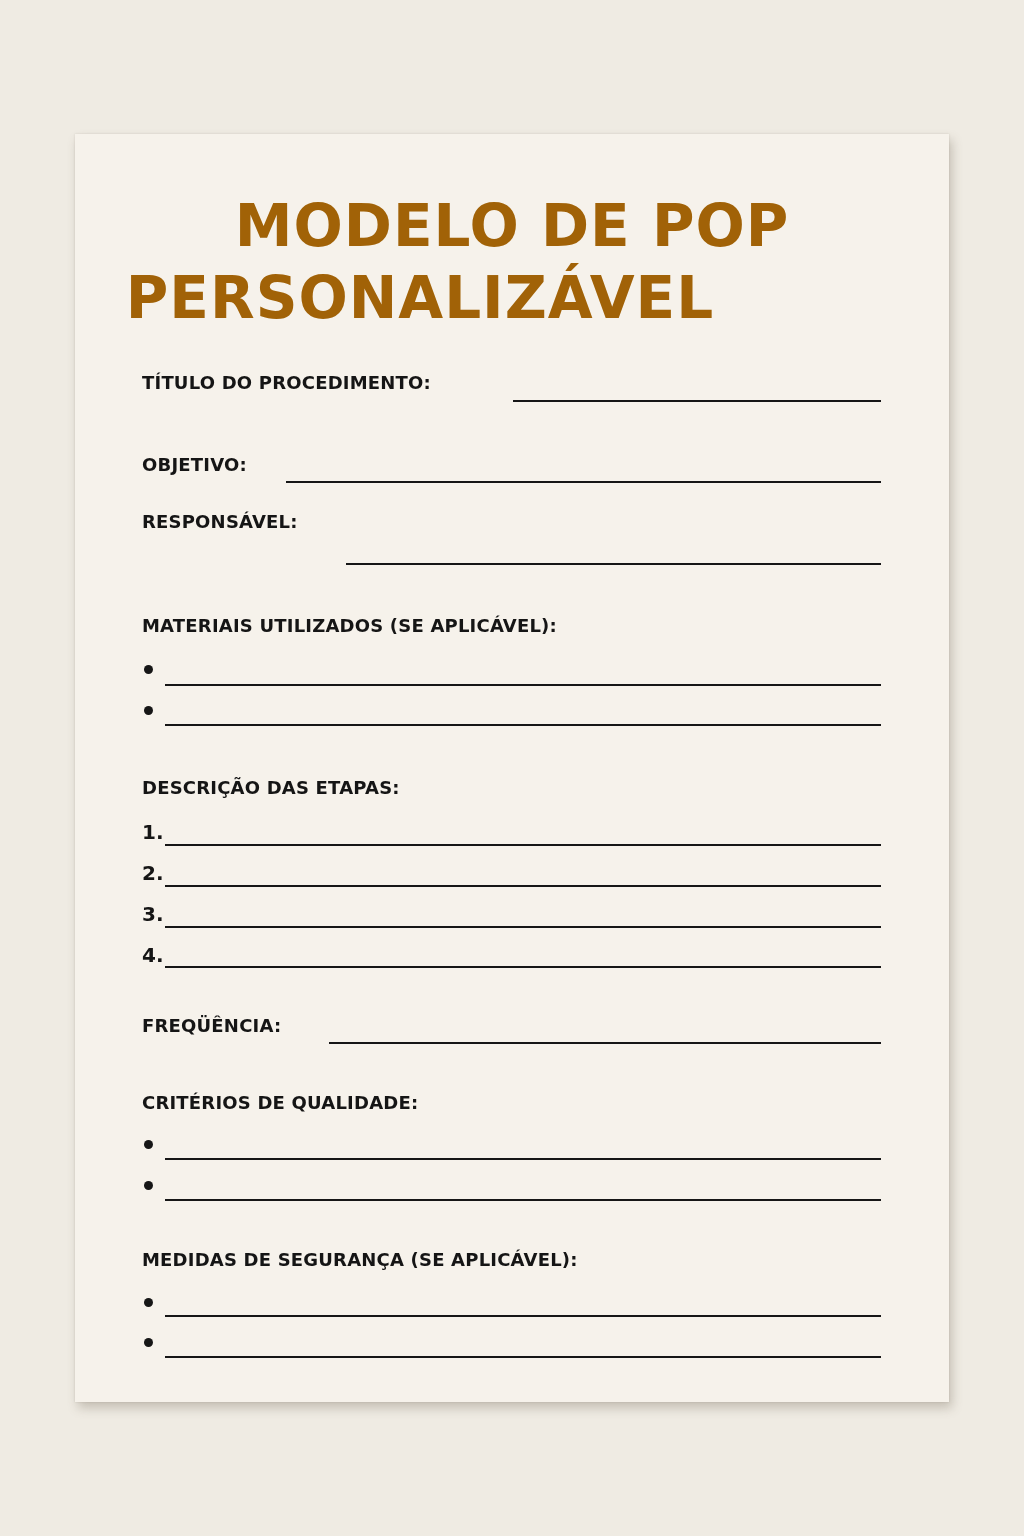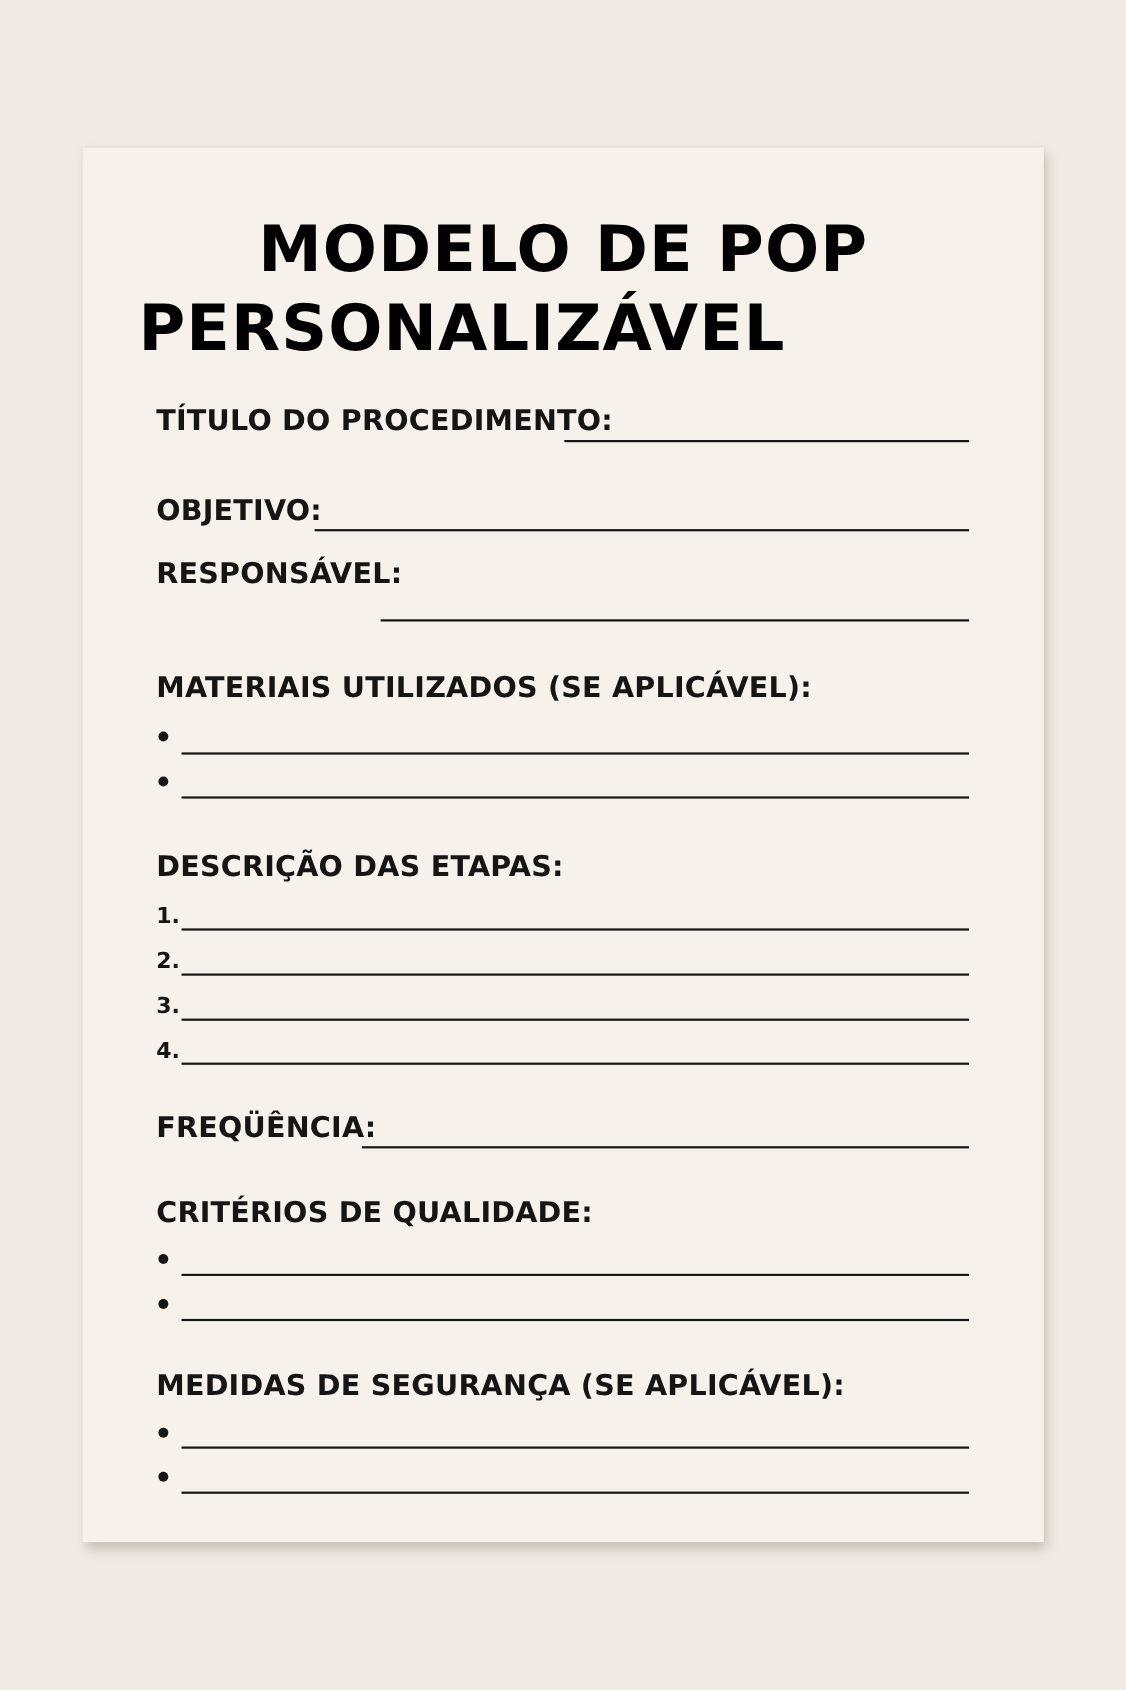--- a/index.html
+++ b/index.html
@@ -14,33 +14,33 @@
     position: absolute;
     left: 75px; top: 134px;
     width: 874px; height: 1268px;
     background: #f6f2eb;
     box-shadow: 3px 6px 10px rgba(90,80,60,0.28), 0 0 2px rgba(90,80,60,0.15);
   }
   .title {
     position: absolute;
     left: 0; width: 874px;
     text-align: center;
-    color: #000000;
+    color: #a16207;
     font-weight: bold;
     font-size: 58px;
     letter-spacing: 1px;
     line-height: 72px;
   }
   .t1 { top: 190px; left: 80px; width: 874px; }
   .t2 { top: 262px; left: 80px; width: 874px; }
   .lbl {
     position: absolute;
     color: #151515;
     font-weight: bold;
-    font-size: 26px;
+    font-size: 18px;
     line-height: 28px;
     white-space: nowrap;
     letter-spacing: 0.2px;
   }
   .line {
     position: absolute;
     height: 0;
     border-top: 2px solid #161616;
   }
   .bullet {

